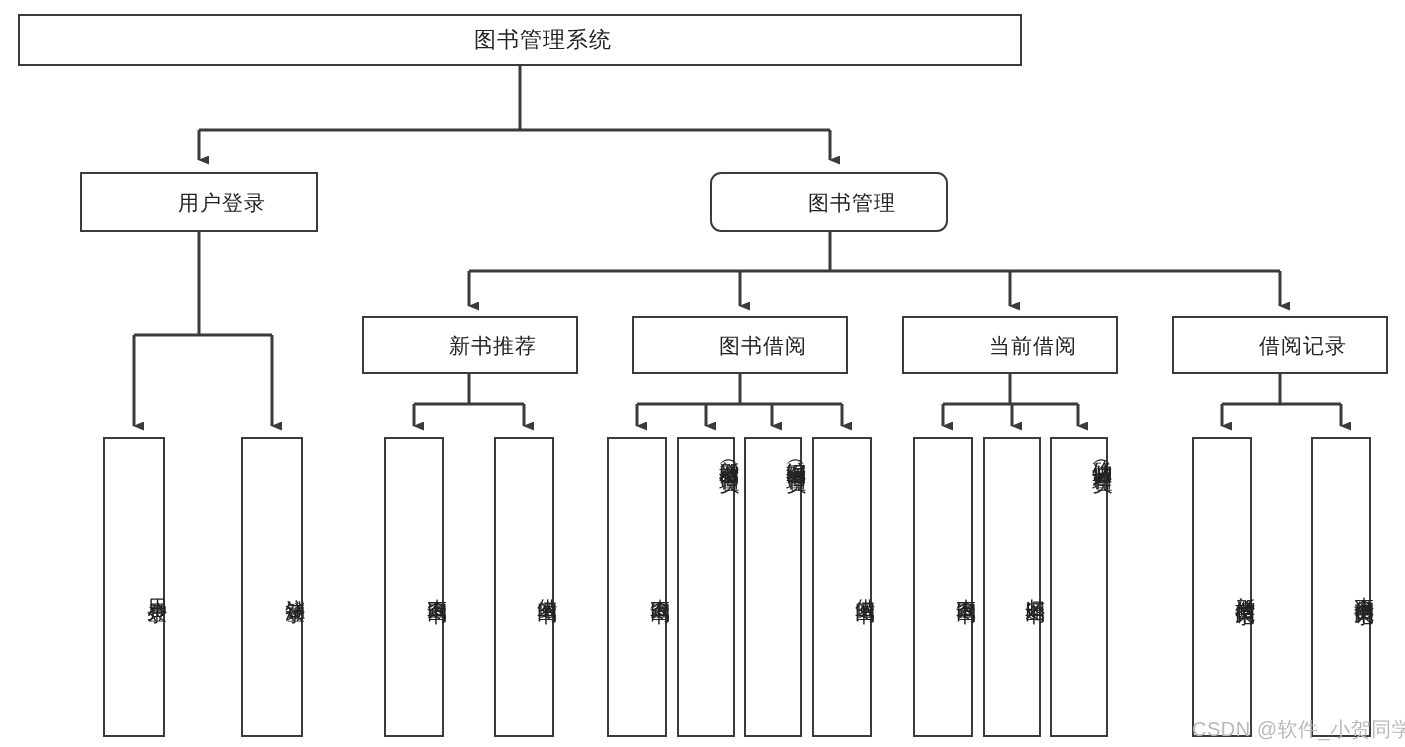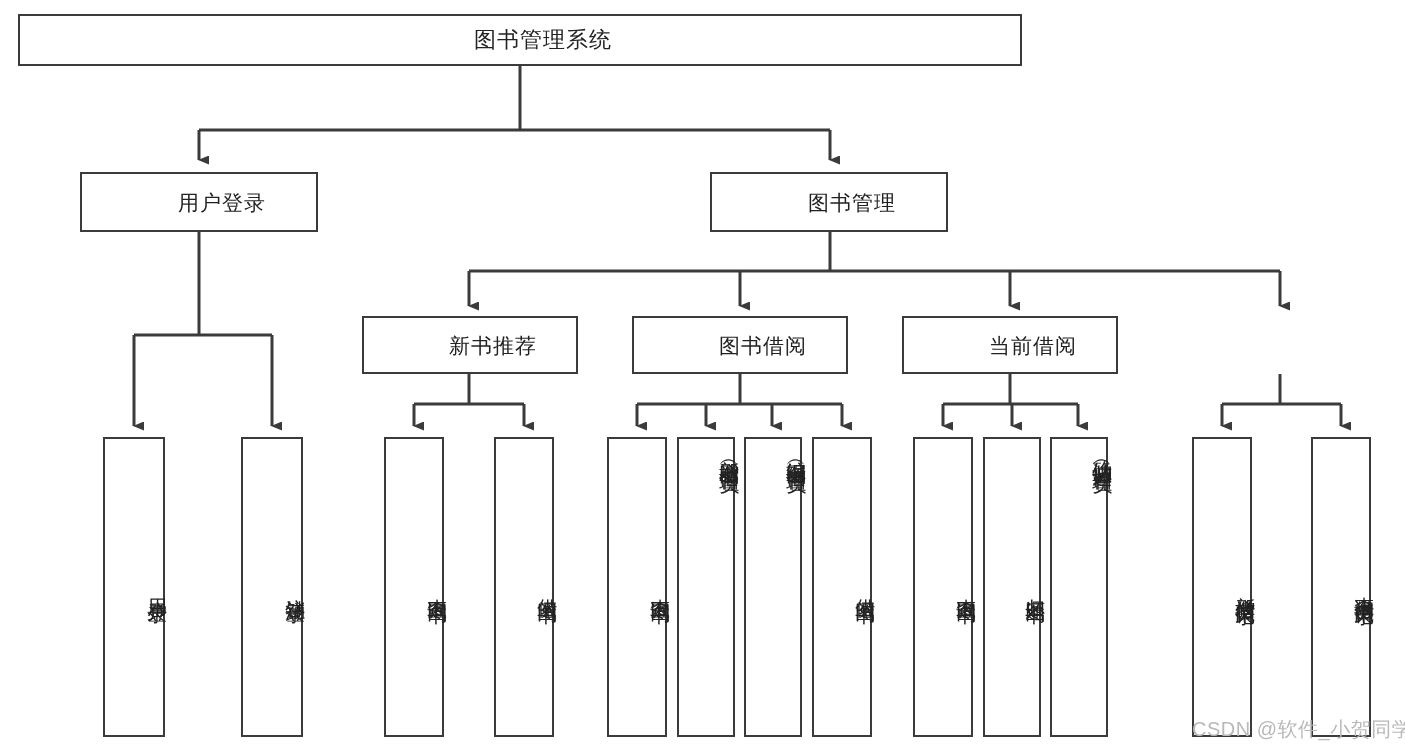--- a/index.html
+++ b/index.html
@@ -133,36 +133,39 @@
   </svg>
 
   <div class="node node-h" id="node-root" style="left:18px; top:14px; width:1004px; height:52px;">
     <span class="label">图书管理系统</span>
   </div>
 
   <div class="node node-h" style="left:80px; top:172px; width:238px; height:60px;">
     <span class="label">用户登录</span>
   </div>
 
-  <div class="node node-h" style="left:710px; top:172px; width:238px; height:60px;">
+  <div class="node node-h" style="left:710px; top:172px; width:238px; height:60px;border-radius:11px;">
     <span class="label">图书管理</span>
   </div>
 
   <div class="node node-h" style="left:362px; top:316px; width:216px; height:58px;">
     <span class="label">新书推荐</span>
   </div>
 
   <div class="node node-h" style="left:632px; top:316px; width:216px; height:58px;">
     <span class="label">图书借阅</span>
   </div>
 
   <div class="node node-h" style="left:902px; top:316px; width:216px; height:58px;">
     <span class="label">当前借阅</span>
   </div>
 
+  <div class="node node-h" style="left:1172px; top:316px; width:216px; height:58px;">
+    <span class="label">借阅记录</span>
+  </div>
 
   <div class="node node-leaf" style="left:103px; top:437px; width:62px; height:300px;">
     <span class="label">用户登录</span>
   </div>
 
   <div class="node node-leaf" style="left:241px; top:437px; width:62px; height:300px;">
     <span class="label">注销登录</span>
   </div>
 
   <div class="node node-leaf" style="left:384px; top:437px; width:60px; height:300px;">

